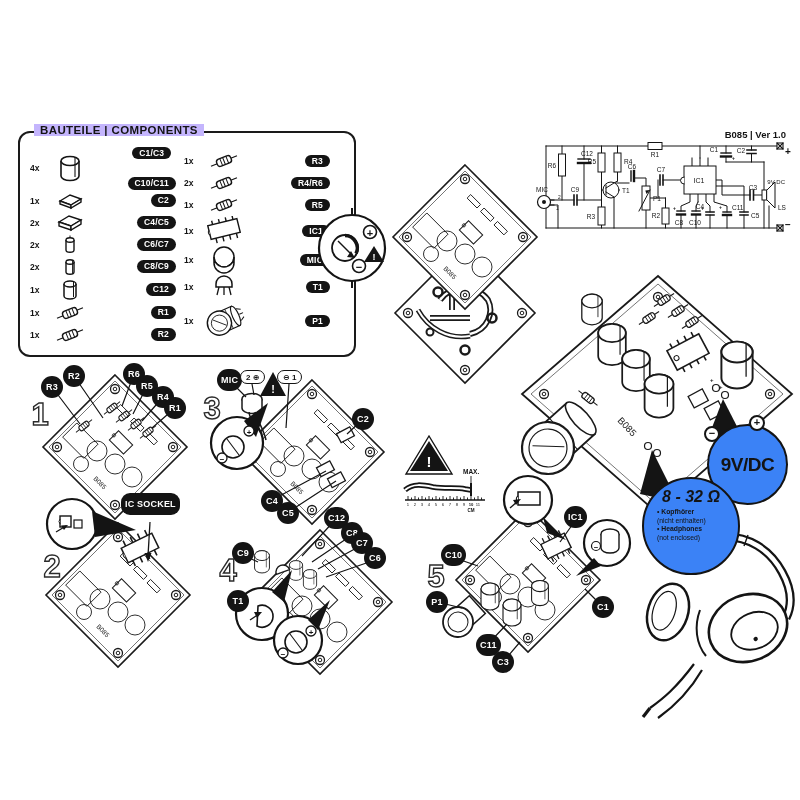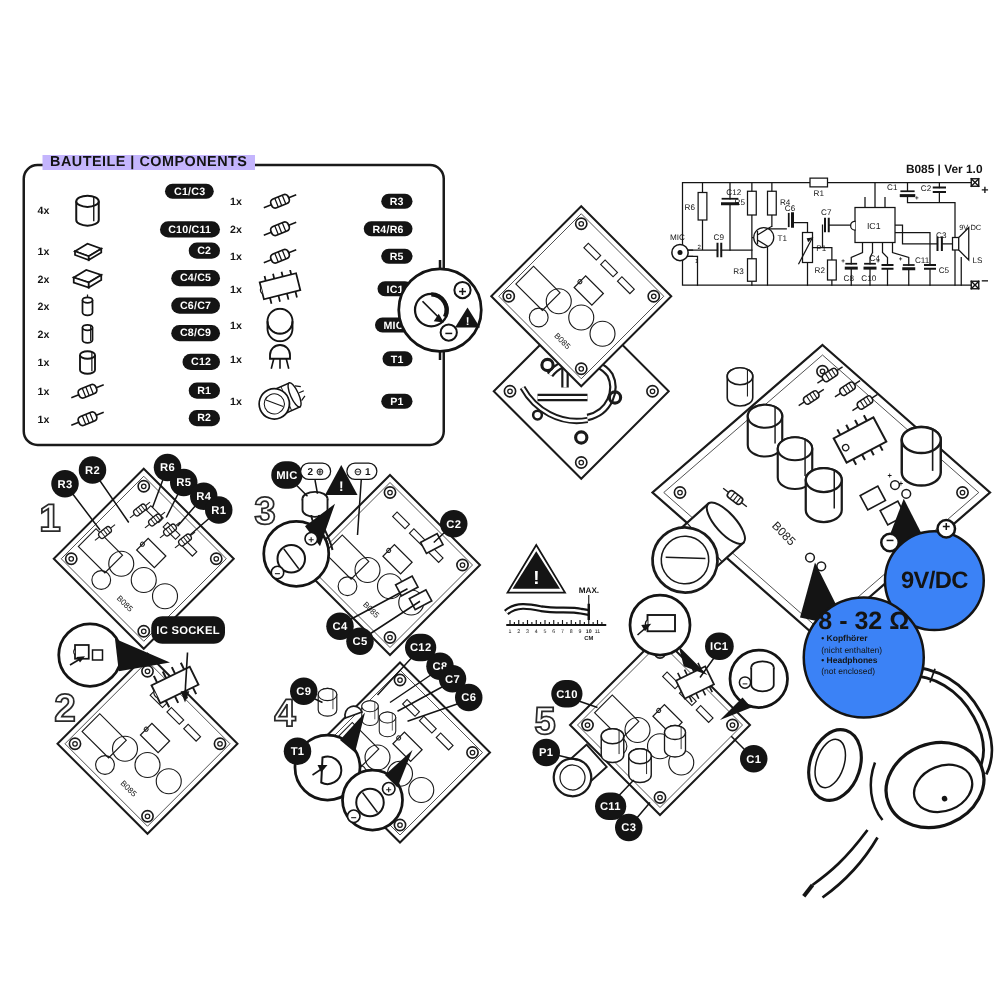--- a/index.html
+++ b/index.html
@@ -17,21 +17,21 @@
   .icon-cell{width:42px;flex:none;display:flex;justify-content:center;align-items:center;}
   .pillwrap{margin-left:auto;display:flex;flex-direction:column;gap:18px;align-items:center;flex:none;}
   .pill{background:#141414;color:#fff;border-radius:9px;font-size:8.5px;font-weight:bold;padding:2px 7px;line-height:1;letter-spacing:.2px;white-space:nowrap;}
   
   .badge{position:absolute;height:22px;min-width:22px;background:#141414;border-radius:11px;color:#fff;display:flex;align-items:center;justify-content:center;font-size:9px;font-weight:bold;padding:0 4px;box-sizing:border-box;z-index:6;letter-spacing:.2px;white-space:nowrap;}
   .pill-outline{position:absolute;height:14px;background:#fff;border:1.6px solid #141414;border-radius:8px;color:#141414;display:flex;align-items:center;justify-content:center;font-size:8px;font-weight:bold;padding:0 5px;box-sizing:border-box;z-index:6;white-space:nowrap;}
   
   .callout{position:absolute;background:#3b82f6;border:2.6px solid #141414;border-radius:50%;box-sizing:border-box;z-index:7;}
   .callout-power{left:707px;top:424px;width:81px;height:81px;display:flex;align-items:center;justify-content:center;font-size:19px;font-weight:bold;letter-spacing:-.5px;}
   .callout-imp{left:642px;top:477px;width:98px;height:98px;padding-top:9px;text-align:center;}
-  .imp-title{font-size:20px;font-weight:bold;line-height:18px;}
+  .imp-title{font-size:16px;font-weight:bold;line-height:18px;font-style:italic;}
   .imp-lines{text-align:left;padding-left:13px;margin-top:2px;font-size:6.8px;line-height:8.6px;}
   .imp-lines .b{font-weight:bold;}
   .sign-circle{position:absolute;width:16px;height:16px;border:2px solid #141414;border-radius:50%;background:#fff;color:#141414;font-size:11px;font-weight:bold;line-height:11px;text-align:center;box-sizing:border-box;z-index:8;}
 </style>
 </head>
 <body>
 
 <div class="canvas">
 
 <svg class="abs" style="left:0;top:0;z-index:1" width="800" height="800" viewBox="0 0 800 800">

